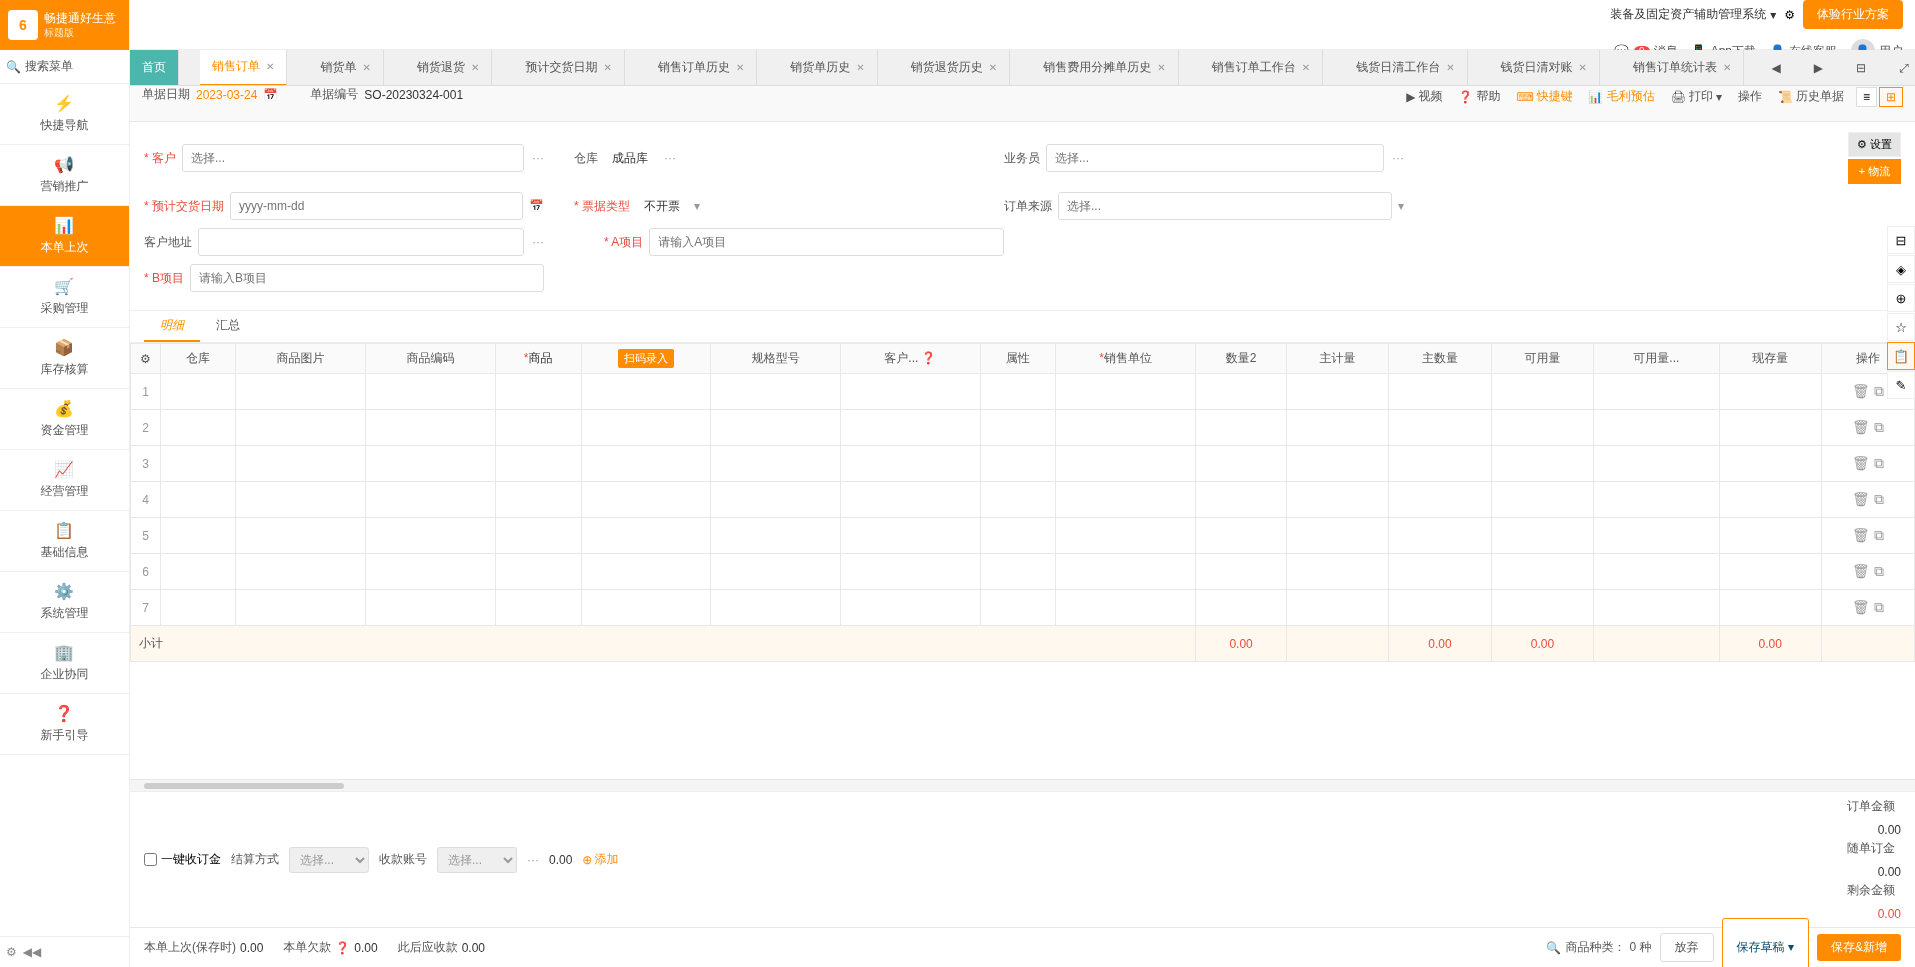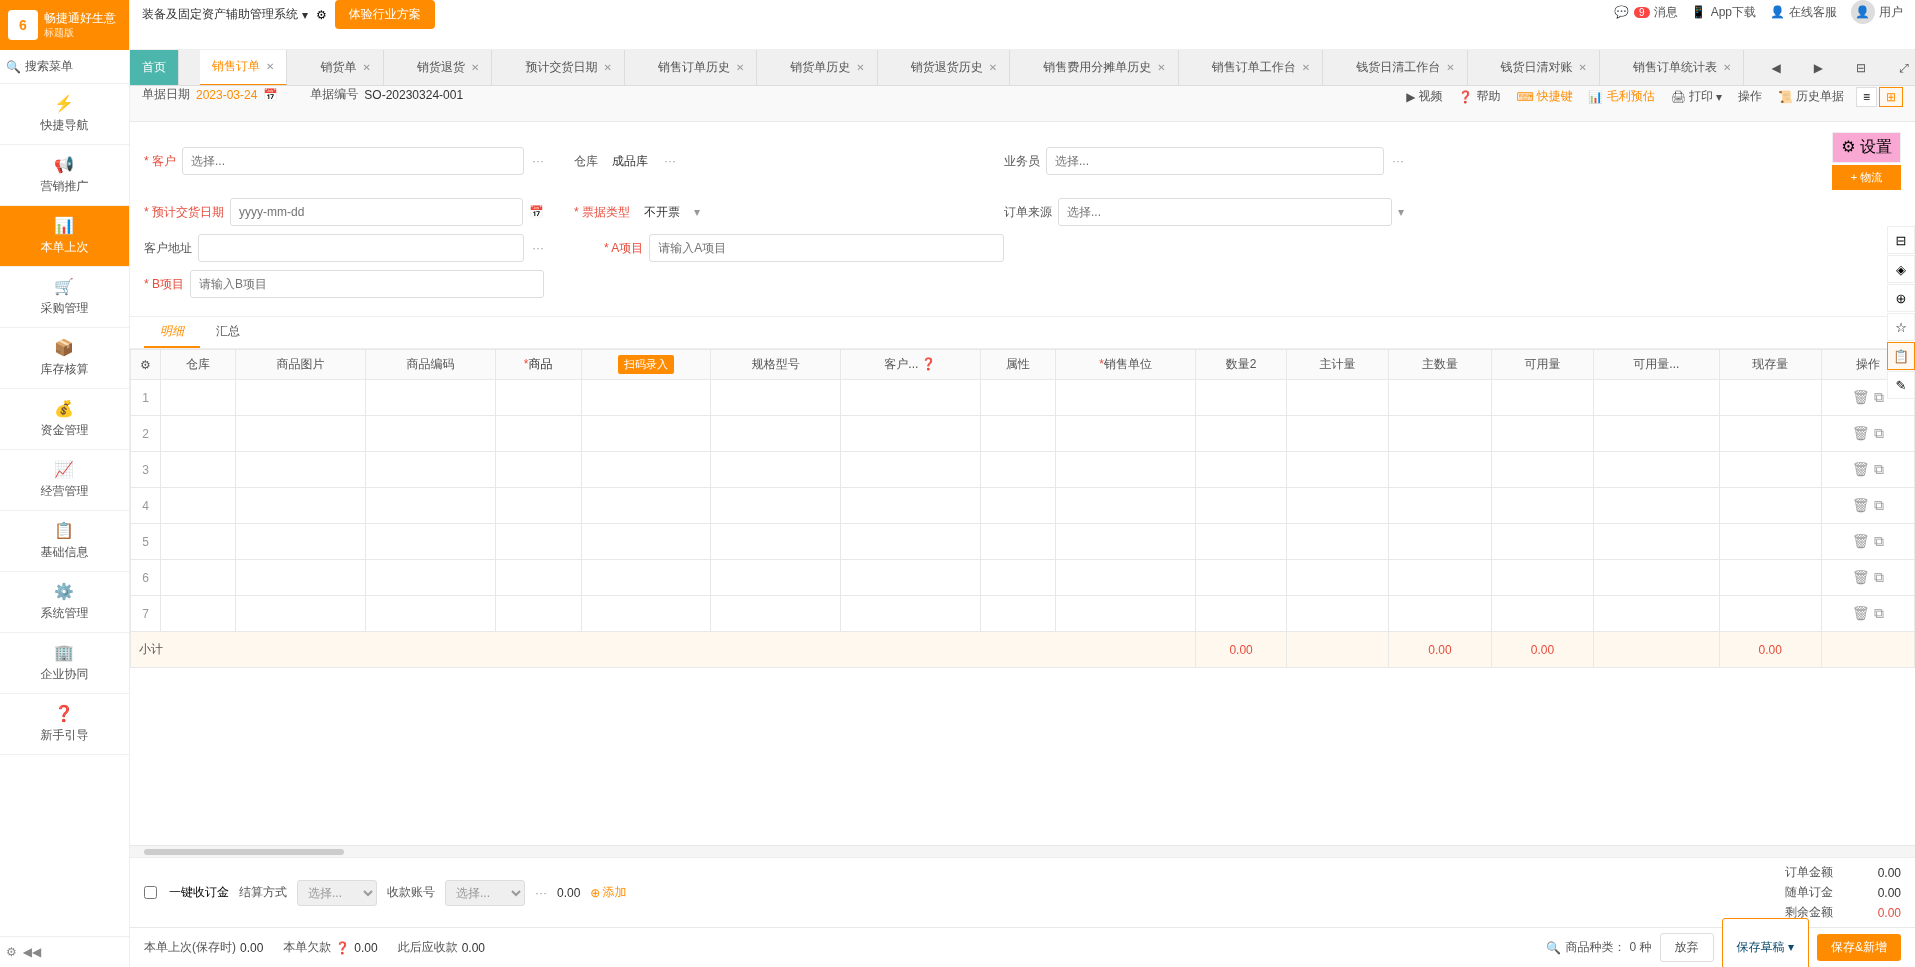--- a/index.html
+++ b/index.html
@@ -13,21 +13,21 @@
     .sidebar-search { padding: 8px 6px; display: flex; align-items: center; gap: 4px; border-bottom: 1px solid #eee; cursor: pointer; color: #555; }
     .sidebar-nav-item { padding: 10px 8px; display: flex; flex-direction: column; align-items: center; gap: 4px; cursor: pointer; color: #555; border-bottom: 1px solid #f0f0f0; font-size: 11px; }
     .sidebar-nav-item.active { background: #ff8c00; color: #fff; }
     .sidebar-nav-icon { font-size: 16px; }
     .sidebar-bottom { margin-top: auto; padding: 8px 6px; display: flex; align-items: center; gap: 6px; border-top: 1px solid #eee; cursor: pointer; color: #888; }
 
     
     .main { flex: 1; display: flex; flex-direction: column; overflow: hidden; }
 
     
-    .topbar { height: 50px; background: #fff; display: flex; align-items: flex-start; padding: 0 12px; gap: 10px; border-bottom: 1px solid #eee; justify-content: space-between; }
+    .topbar { height: 50px; background: #fff; display: flex; align-items: flex-end; padding: 0 12px; gap: 10px; border-bottom: 1px solid #eee; justify-content: space-between; flex-direction: column; }
     .topbar-left { display: flex; align-items: center; gap: 8px; }
     .topbar-system { display: flex; align-items: center; gap: 4px; font-size: 13px; color: #333; cursor: pointer; }
     .topbar-industry-btn { background: #ff8c00; color: #fff; border: none; padding: 6px 14px; border-radius: 4px; cursor: pointer; font-size: 12px; }
     .topbar-right { display: flex; align-items: center; gap: 14px; color: #555; font-size: 12px; }
     .topbar-icon-group { display: flex; align-items: center; gap: 4px; cursor: pointer; }
     .badge { background: #ff4444; color: #fff; border-radius: 8px; padding: 0 4px; font-size: 10px; min-width: 16px; text-align: center; }
 
     
     .tabbar { height: 36px; background: #f0f0f0; display: flex; align-items: center; overflow: hidden; border-bottom: 1px solid #ddd; justify-content: space-between; }
     .tab { padding: 0 12px; height: 36px; display: flex; align-items: center; gap: 4px; cursor: pointer; white-space: nowrap; border-right: 1px solid #ddd; color: #555; font-size: 12px; background: #f0f0f0; }
@@ -77,28 +77,28 @@
     
     .summary-row td { background: #fff8ee; font-weight: 500; }
     .summary-row td.amount { color: #e74c3c; }
 
     
     .scroll-bar-area { height: 12px; background: #f5f5f5; border-top: 1px solid #e8e8e8; display: flex; align-items: center; padding: 0 4px; }
     .scroll-bar-inner { width: 200px; height: 6px; background: #ccc; border-radius: 3px; margin-left: 10px; }
 
     
     .bottom-form { padding: 6px 14px; border-top: 1px solid #eee; display: flex; align-items: center; gap: 10px; }
-    .checkbox-field { display: flex; align-items: center; gap: 12px; }
+    .checkbox-field { display: flex; align-items: center; gap: 4px; }
     .bottom-input { border: 1px solid #ddd; border-radius: 3px; padding: 3px 6px; height: 26px; color: #999; min-width: 80px; }
     .bottom-amount { color: #333; }
     .add-btn { color: #ff8c00; cursor: pointer; display: flex; align-items: center; gap: 2px; }
 
     
     .order-summary { margin-left: auto; display: flex; flex-direction: column; gap: 3px; text-align: right; }
-    .order-sum-row { display: flex; gap: 8px; align-items: center; justify-content: flex-end; }
+    .order-sum-row { display: flex; gap: 8px; align-items: center; justify-content: flex-end; flex-direction: column; }
     .order-sum-label { color: #555; }
     .order-sum-value { color: #333; min-width: 60px; text-align: right; }
     .order-sum-value.red { color: #e74c3c; }
 
     
     .statusbar { height: 40px; background: #fff; border-top: 1px solid #e8e8e8; display: flex; align-items: center; padding: 0 14px; gap: 20px; }
     .status-field { display: flex; align-items: center; gap: 4px; color: #555; }
     .status-value { color: #333; font-weight: 500; }
     .statusbar-right { margin-left: auto; display: flex; align-items: center; gap: 8px; }
     .goods-info { display: flex; align-items: center; gap: 4px; color: #555; }
@@ -332,21 +332,21 @@
             <span class="form-input-dots">···</span>
           </div>
           <div style="width:30px;"></div>
           <div class="form-field" style="flex:2;max-width:400px;">
             <span class="form-field-label-plain">业务员</span>
             <input class="form-input" placeholder="选择..." style="">
             <span class="form-input-dots">···</span>
           </div>
 
           <div style="margin-left:auto;display:flex;flex-direction:column;gap:2px;align-self:flex-start;">
-            <button style="border:1px solid #eee;background:#f9a8d4;padding:4px 8px;cursor:pointer;font-size:16px;white-space:nowrap;">⚙ 设置</button>
+            <button style="border:1px solid #eee;background:#e5e5e5;padding:4px 8px;cursor:pointer;font-size:11px;white-space:nowrap;">⚙ 设置</button>
             <button style="border:1px solid #ff8c00;background:#ff8c00;color:#fff;padding:4px 8px;cursor:pointer;font-size:11px;white-space:nowrap;">+ 物流</button>
           </div>
         </div>
 
         <div class="form-row">
           <div class="form-field" style="flex:2;max-width:400px;">
             <span class="form-field-label">预计交货日期</span>
             <input class="form-input" placeholder="yyyy-mm-dd" style="">
             <span style="cursor:pointer;color:#999;">📅</span>
           </div>

